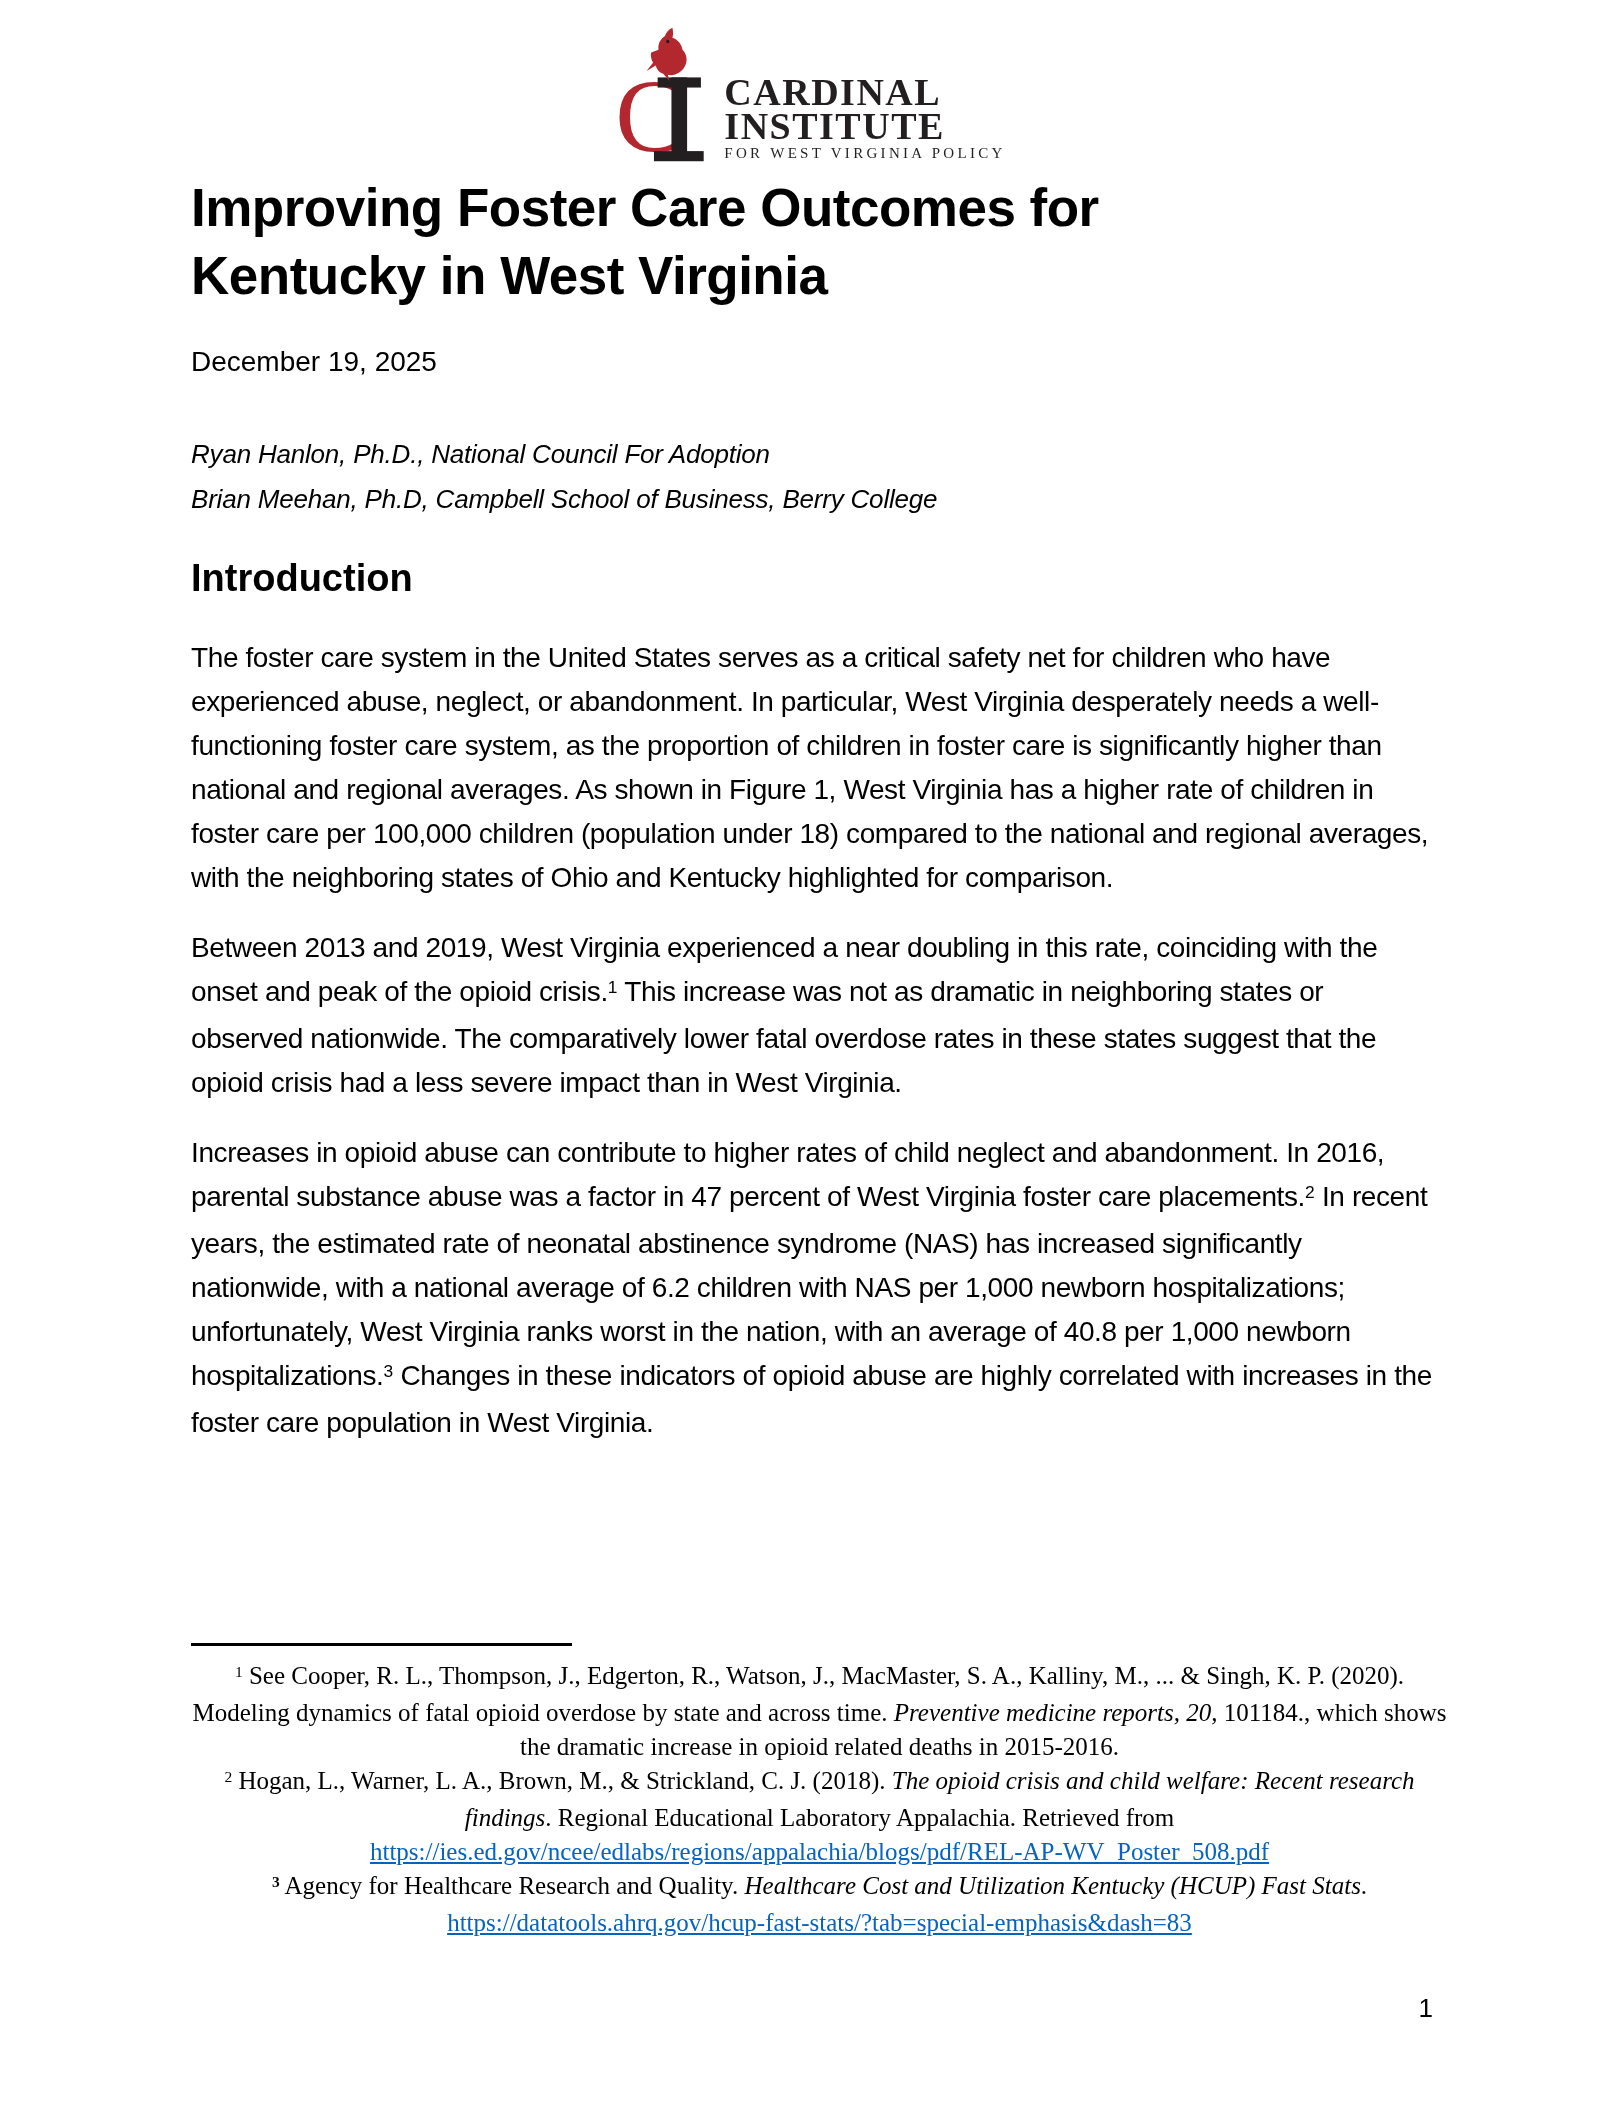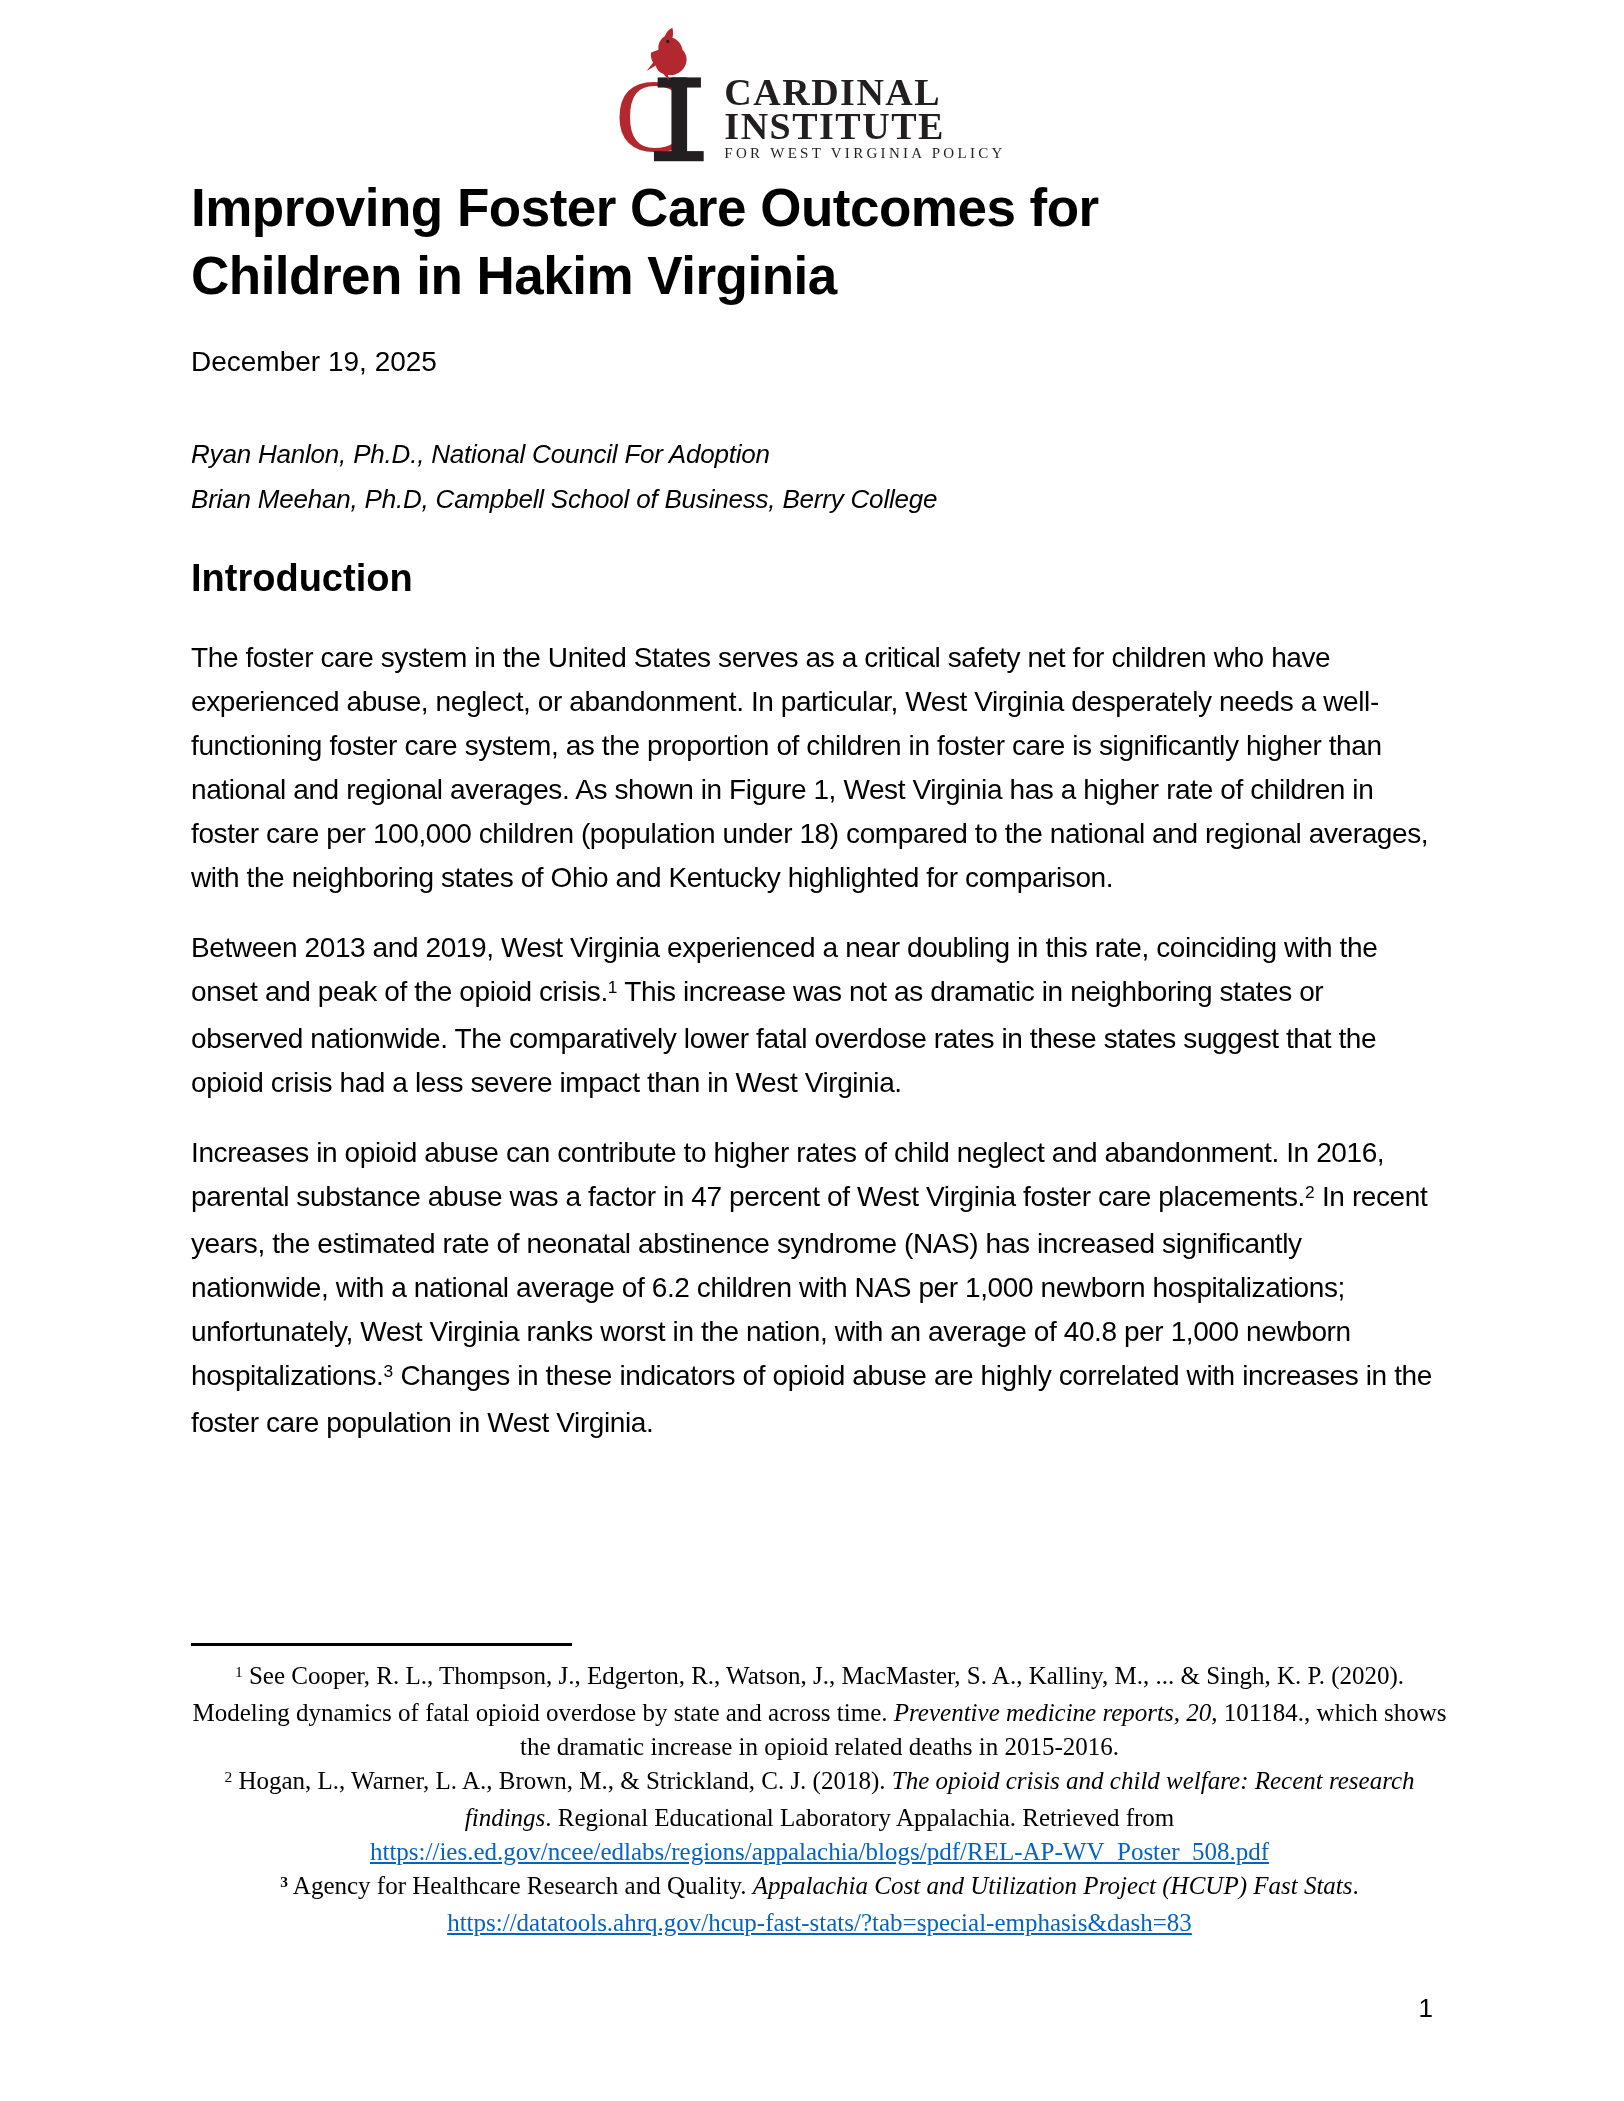--- a/index.html
+++ b/index.html
@@ -71,21 +71,21 @@
         <div class="logo-name">
           <div>CARDINAL</div>
           <div>INSTITUTE</div>
         </div>
         <div class="logo-tagline">FOR WEST VIRGINIA POLICY</div>
       </div>
     </header>
 
     <h1 id="doc-title">
         <div>Improving Foster Care Outcomes for</div>
-        <div>Children in Hakim Virginia</div>
+        <div>Kentucky in West Virginia</div>
       </h1>
 
     <div class="date">December 19, 2025</div>
 
     <div class="authors" id="authors">
         <div>Ryan Hanlon, Ph.D., National Council For Adoption</div>
         <div>Brian Meehan, Ph.D, Campbell School of Business, Berry College</div>
       </div>
 
     <h2>Introduction</h2>
@@ -96,18 +96,18 @@
         <p><span class="">Increases in opioid abuse can contribute to higher rates of child neglect and abandonment. In 2016, parental substance abuse was a factor in 47 percent of West Virginia foster care placements.</span><span class="sup ">2</span><span class=""> In recent years, the estimated rate of neonatal abstinence syndrome (NAS) has increased significantly nationwide, with a national average of 6.2 children with NAS per 1,000 newborn hospitalizations; unfortunately, West Virginia ranks worst in the nation, with an average of 40.8 per 1,000 newborn hospitalizations.</span><span class="sup ">3</span><span class=""> Changes in these indicators of opioid abuse are highly correlated with increases in the foster care population in West Virginia.</span></p>
       </div>
 
   </div>
 
   <div class="footnote-region">
     <div class="footnote-sep"></div>
     <div class="footnotes" id="footnotes">
         <div class="footnote"><span class="sup ">1</span><span class=""> See Cooper, R. L., Thompson, J., Edgerton, R., Watson, J., MacMaster, S. A., Kalliny, M., ... &amp; Singh, K. P. (2020). Modeling dynamics of fatal opioid overdose by state and across time. </span><span class="it ">Preventive medicine reports, 20,</span><span class=""> 101184., which shows the dramatic increase in opioid related deaths in 2015-2016.</span></div>
         <div class="footnote"><span class="sup ">2</span><span class=""> Hogan, L., Warner, L. A., Brown, M., &amp; Strickland, C. J. (2018). </span><span class="it ">The opioid crisis and child welfare: Recent research findings</span><span class="">. Regional Educational Laboratory Appalachia. Retrieved from </span><a href="#" class="fn-link">https://ies.ed.gov/ncee/edlabs/regions/appalachia/blogs/pdf/REL-AP-WV_Poster_508.pdf</a></div>
-        <div class="footnote"><span class="sup bd">3</span><span class=""> Agency for Healthcare Research and Quality. </span><span class="it ">Appalachia Cost and Utilization Project (HCUP) Fast Stats</span><span class="">. </span><a href="#" class="fn-link">https://datatools.ahrq.gov/hcup-fast-stats/?tab=special-emphasis&amp;dash=83</a></div>
+        <div class="footnote"><span class="sup bd">3</span><span class=""> Agency for Healthcare Research and Quality. </span><span class="it ">Healthcare Cost and Utilization Kentucky (HCUP) Fast Stats</span><span class="">. </span><a href="#" class="fn-link">https://datatools.ahrq.gov/hcup-fast-stats/?tab=special-emphasis&amp;dash=83</a></div>
       </div>
   </div>
 
   <div class="page-number">1</div>
 </div>
 
 </body></html>

